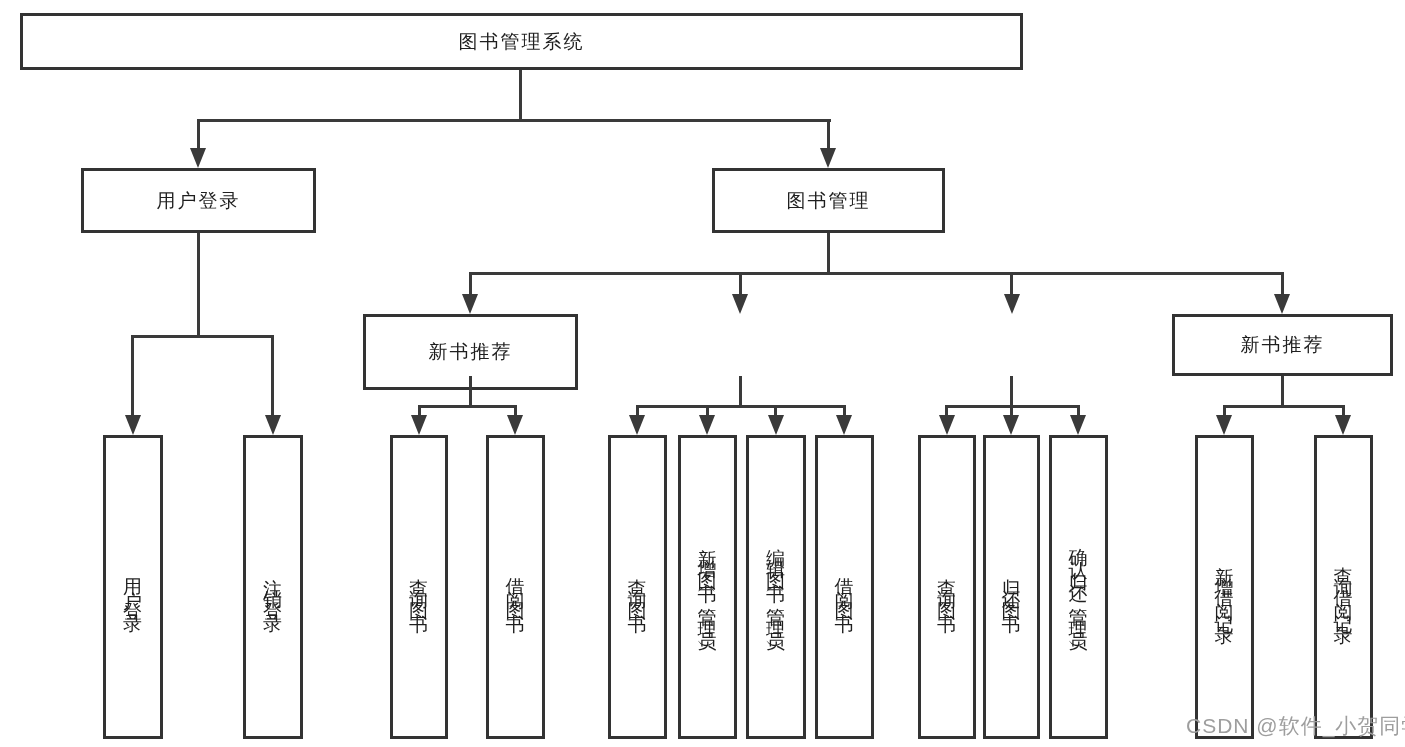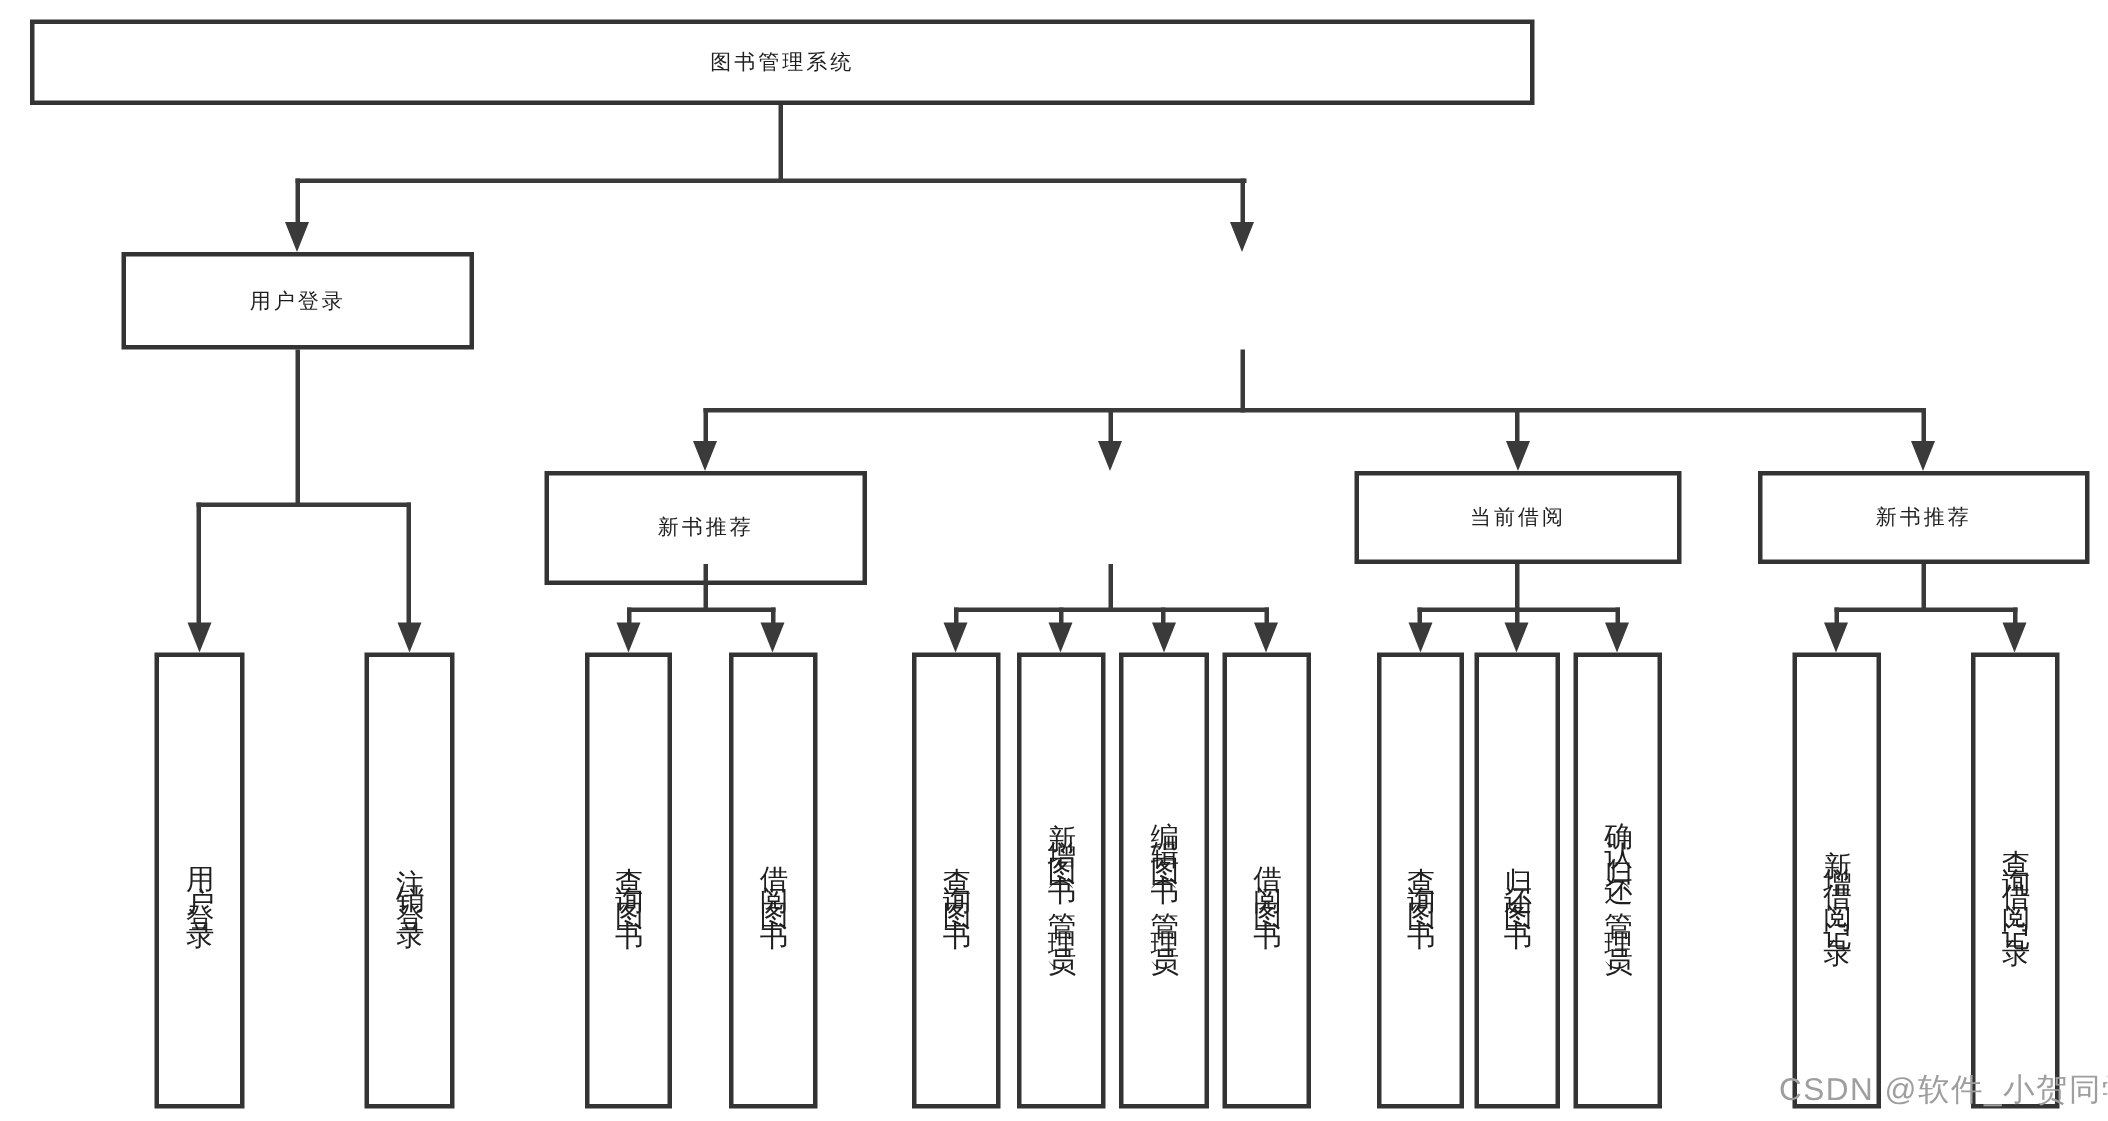--- a/index.html
+++ b/index.html
@@ -19,21 +19,21 @@
   .box {
     position: absolute;
     border: 3px solid #333333;
     background: #ffffff;
     display: flex;
     align-items: center;
     justify-content: center;
     color: #1f1f1f;
   }
   .box.h span {
-    font-size: 14px;
+    font-size: 19px;
     letter-spacing: 2px;
     white-space: nowrap;
   }
   .box.v span {
     writing-mode: vertical-rl;
     text-orientation: mixed;
     font-size: 19px;
     letter-spacing: 12px;
     line-height: 1;
   }
@@ -72,20 +72,23 @@
   <div class="ln" style="left:519px;top:70px;width:3px;height:52px"></div>
   <div class="ln" style="left:197px;top:119px;width:634px;height:3px"></div>
   <div class="ln" style="left:197px;top:119px;width:3px;height:33px"></div>
   <div class="ln" style="left:827px;top:119px;width:3px;height:33px"></div>
   <div class="arrow" style="left:190px;top:148px"></div>
   <div class="arrow" style="left:820px;top:148px"></div>
 
   <div class="box h" style="left:81px;top:168px;width:235px;height:65px">
     <span>用户登录</span>
   </div>
+  <div class="box h" style="left:712px;top:168px;width:233px;height:65px">
+    <span>图书管理</span>
+  </div>
 
   <div class="ln" style="left:197px;top:233px;width:3px;height:105px"></div>
   <div class="ln" style="left:131px;top:335px;width:143px;height:3px"></div>
   <div class="ln" style="left:131px;top:335px;width:3px;height:83px"></div>
   <div class="ln" style="left:271px;top:335px;width:3px;height:83px"></div>
   <div class="arrow" style="left:125px;top:415px"></div>
   <div class="arrow" style="left:265px;top:415px"></div>
 
   <div class="ln" style="left:827px;top:233px;width:3px;height:42px"></div>
   <div class="ln" style="left:469px;top:272px;width:814px;height:3px"></div>
@@ -93,23 +96,20 @@
   <div class="ln" style="left:739px;top:272px;width:3px;height:25px"></div>
   <div class="ln" style="left:1010px;top:272px;width:3px;height:25px"></div>
   <div class="ln" style="left:1281px;top:272px;width:3px;height:25px"></div>
   <div class="arrow" style="left:462px;top:294px"></div>
   <div class="arrow" style="left:732px;top:294px"></div>
   <div class="arrow" style="left:1004px;top:294px"></div>
   <div class="arrow" style="left:1274px;top:294px"></div>
 
   <div class="box h" style="left:363px;top:314px;width:215px;height:76px">
     <span>新书推荐</span>
-  </div>
-  <div class="box h" style="left:903px;top:314px;width:218px;height:62px">
-    <span>当前借阅</span>
   </div>
   <div class="box h" style="left:1172px;top:314px;width:221px;height:62px">
     <span>新书推荐</span>
   </div>
 
   <div class="ln" style="left:469px;top:376px;width:3px;height:32px"></div>
   <div class="ln" style="left:418px;top:405px;width:99px;height:3px"></div>
   <div class="ln" style="left:418px;top:405px;width:3px;height:13px"></div>
   <div class="ln" style="left:514px;top:405px;width:3px;height:13px"></div>
   <div class="arrow" style="left:411px;top:415px"></div>

